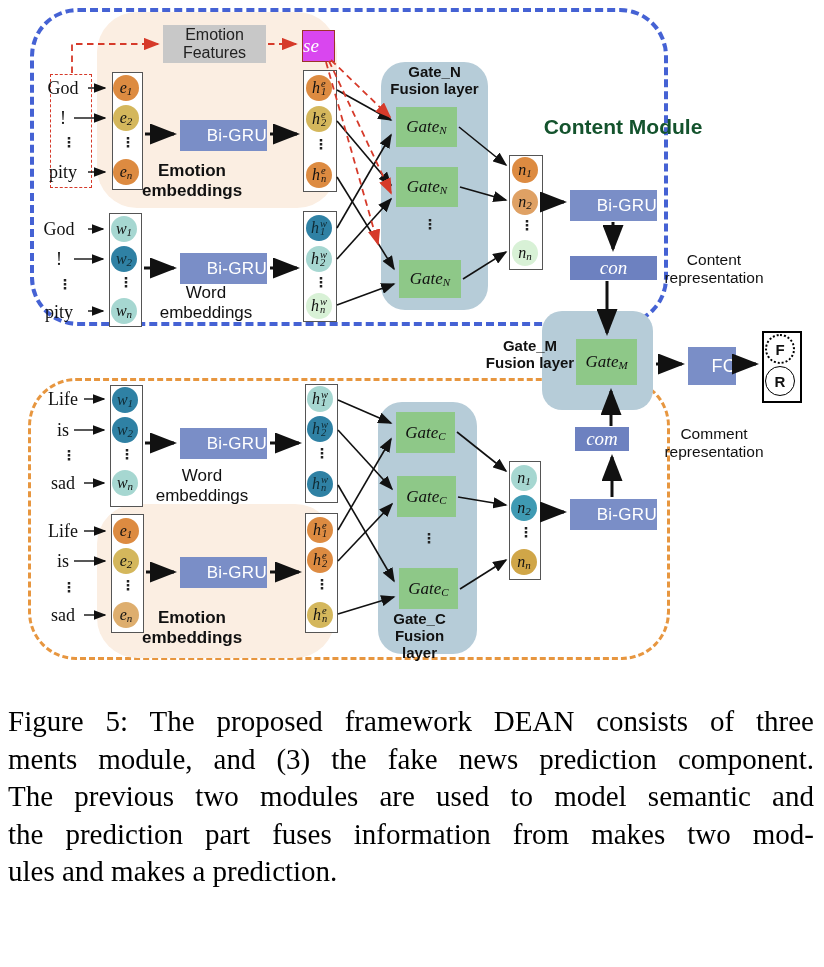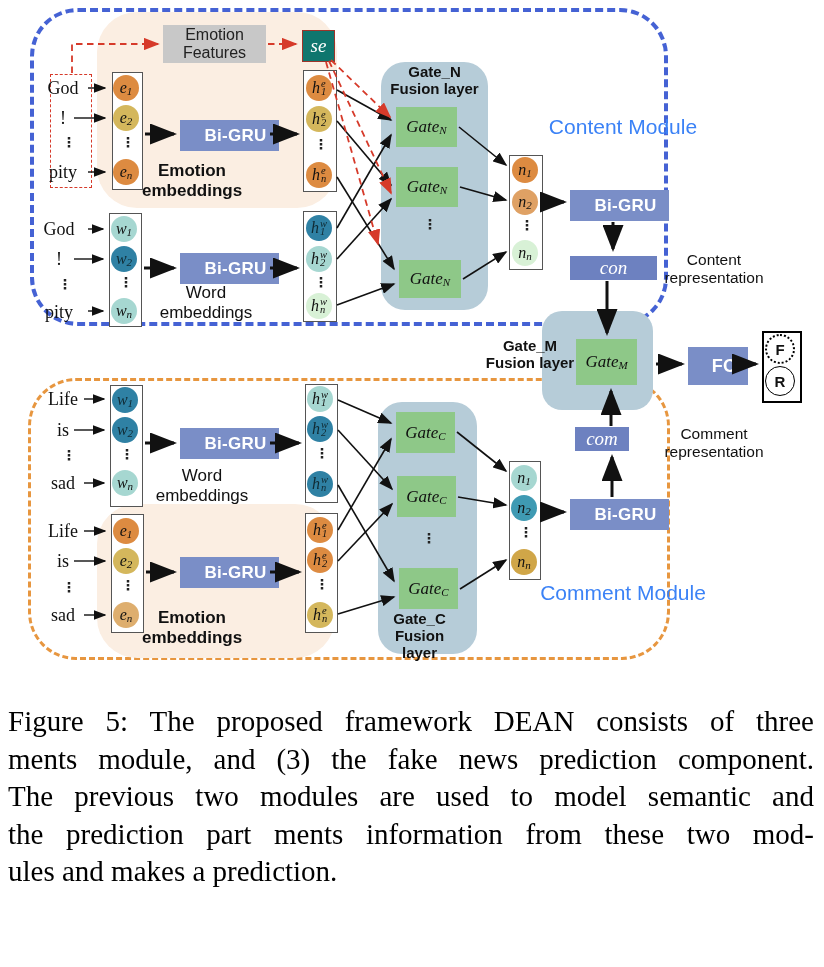--- a/index.html
+++ b/index.html
@@ -11,44 +11,44 @@
   .frame-blue{border:4px dashed #4562d4;}
   .frame-orange{border:3px dashed #e7963f;}
   
   .peach{position:absolute;background:#fbeee2;border-radius:40px;z-index:2;}
   .fusion{position:absolute;background:#b6ccd8;border-radius:24px;z-index:3;}
   .fusion-title{position:absolute;z-index:5;font-weight:bold;font-size:15px;line-height:17px;text-align:center;color:#111;}
   
   .colbox{position:absolute;background:#fff;border:1px solid #555;z-index:4;}
   .gate{position:absolute;background:#8ec888;z-index:5;display:flex;align-items:center;justify-content:center;
         font:italic 17px "Liberation Serif",serif;color:#111;}
-  .bluebox{position:absolute;background:#7a8ec7;z-index:5;display:flex;align-items:center;justify-content:center;
-        color:#fff;font-weight:bold;font-size:17px;letter-spacing:.3px;padding-left:12px;}
+  .bluebox{position:absolute;background:#7a8ec7;z-index:5;display:flex;align-items:center;justify-content:flex-end;
+        color:#fff;font-weight:normal;font-size:17px;letter-spacing:.3px;}
   .reprbox{position:absolute;background:#6d81c0;z-index:5;display:flex;align-items:center;justify-content:center;
         color:#fff;font:italic 19px "Liberation Serif",serif;}
   .graybox{position:absolute;background:#c8c8c8;z-index:5;display:flex;flex-direction:column;align-items:center;justify-content:center;
         font-size:16px;line-height:18px;color:#222;}
-  .sebox{position:absolute;background:#0f766e;border:1px solid #9c342a;z-index:5;display:flex;align-items:center;justify-content:center;
+  .sebox{position:absolute;background:#d946ef;border:1px solid #9c342a;z-index:5;display:flex;align-items:center;
         color:#fff;font:italic 19px "Liberation Serif",serif;}
   
   .circ{position:absolute;width:26px;height:26px;border-radius:50%;z-index:5;display:flex;align-items:center;justify-content:center;
         font:italic 16px "Liberation Serif",serif;color:#111;}
   .circ sub{font-size:11px;line-height:0;position:relative;top:3px;left:0px;}
   .hstack{display:inline-flex;flex-direction:column;align-items:flex-start;margin-left:1px;font-size:10.5px;line-height:8.5px;}
   .c-orange{background:#dd8b41;} .c-gold{background:#d4b75c;} .c-mustard{background:#d0a648;}
   .c-tan{background:#deae6e;} .c-ltorange{background:#dfa164;}
   .c-dteal{background:#2f81a4;color:#102a33;} .c-mteal{background:#3f9ab3;}
   .c-lteal{background:#a6d7d1;} .c-mint{background:#d8f1d6;}
   
   .word{position:absolute;z-index:5;font:18px "Liberation Serif",serif;text-align:center;width:54px;}
   .vdots{position:absolute;z-index:6;font-family:"DejaVu Sans",sans-serif;font-size:14px;font-weight:bold;color:#222;}
   .redbox{position:absolute;border:1.5px dashed #d63a2a;z-index:4;}
   .label2{position:absolute;z-index:5;text-align:center;font-size:17px;line-height:20px;}
   .bold{font-weight:bold;}
-  .mod-title{position:absolute;z-index:5;font-weight:normal;font-size:21px;color:#3b82f6;}
+  .mod-title{position:absolute;z-index:5;font-weight:bold;font-size:21px;color:#14532d;}
   .repr-label{position:absolute;z-index:5;font-size:15.5px;line-height:18px;text-align:center;}
   
   .frbox{position:absolute;border:2px solid #000;background:#fff;z-index:5;}
   .frcirc{position:absolute;border-radius:50%;z-index:6;display:flex;align-items:center;justify-content:center;
         font-weight:bold;font-size:15px;background:#fff;}
   .fdot{border:2px dotted #000;width:26px;height:26px;}
   .rsolid{border:1.8px solid #000;width:28px;height:28px;}
   .overlay{position:absolute;left:0;top:0;z-index:7;pointer-events:none;}
   
   .caption{position:absolute;left:8px;top:703px;width:806px;z-index:2;
@@ -393,21 +393,20 @@
 
   <div class="label2" style="left:152px;top:466px;width:100px;">
     <div>Word</div>
     <div>embeddings</div>
   </div>
   <div class="label2 bold" style="left:142px;top:608px;width:100px;">
     <div>Emotion</div>
     <div>embeddings</div>
   </div>
 
-  <div class="mod-title" style="left:528px;top:581px;width:190px;text-align:center;">Comment Module</div>
 
   <svg class="overlay" width="824" height="697" viewBox="0 0 824 697">
     <defs>
       <marker id="ab" markerWidth="9" markerHeight="7" refX="8" refY="3.5" orient="auto">
         <path d="M0,0 L9,3.5 L0,7 z" fill="#111"></path>
       </marker>
       <marker id="ar" markerWidth="9" markerHeight="7" refX="8" refY="3.5" orient="auto">
         <path d="M0,0 L9,3.5 L0,7 z" fill="#d63a2a"></path>
       </marker>
     </defs>
@@ -470,16 +469,16 @@
       <line x1="329" y1="61" x2="391" y2="193" marker-end="url(#ar)"></line>
       <line x1="326" y1="62" x2="378" y2="244" marker-end="url(#ar)"></line>
     </g>
   </svg>
 </div>
 
 <div class="caption">
   <div class="cap-line">Figure 5: The proposed framework DEAN consists of three</div>
   <div class="cap-line">ments module, and (3) the fake news prediction component.</div>
   <div class="cap-line">The previous two modules are used to model semantic and</div>
-  <div class="cap-line">the prediction part ments information from these two mod-</div>
+  <div class="cap-line">the prediction part fuses information from makes two mod-</div>
   <div class="cap-line cap-last">ules and makes a prediction.</div>
 </div>
 </div>
 
 </body></html>

